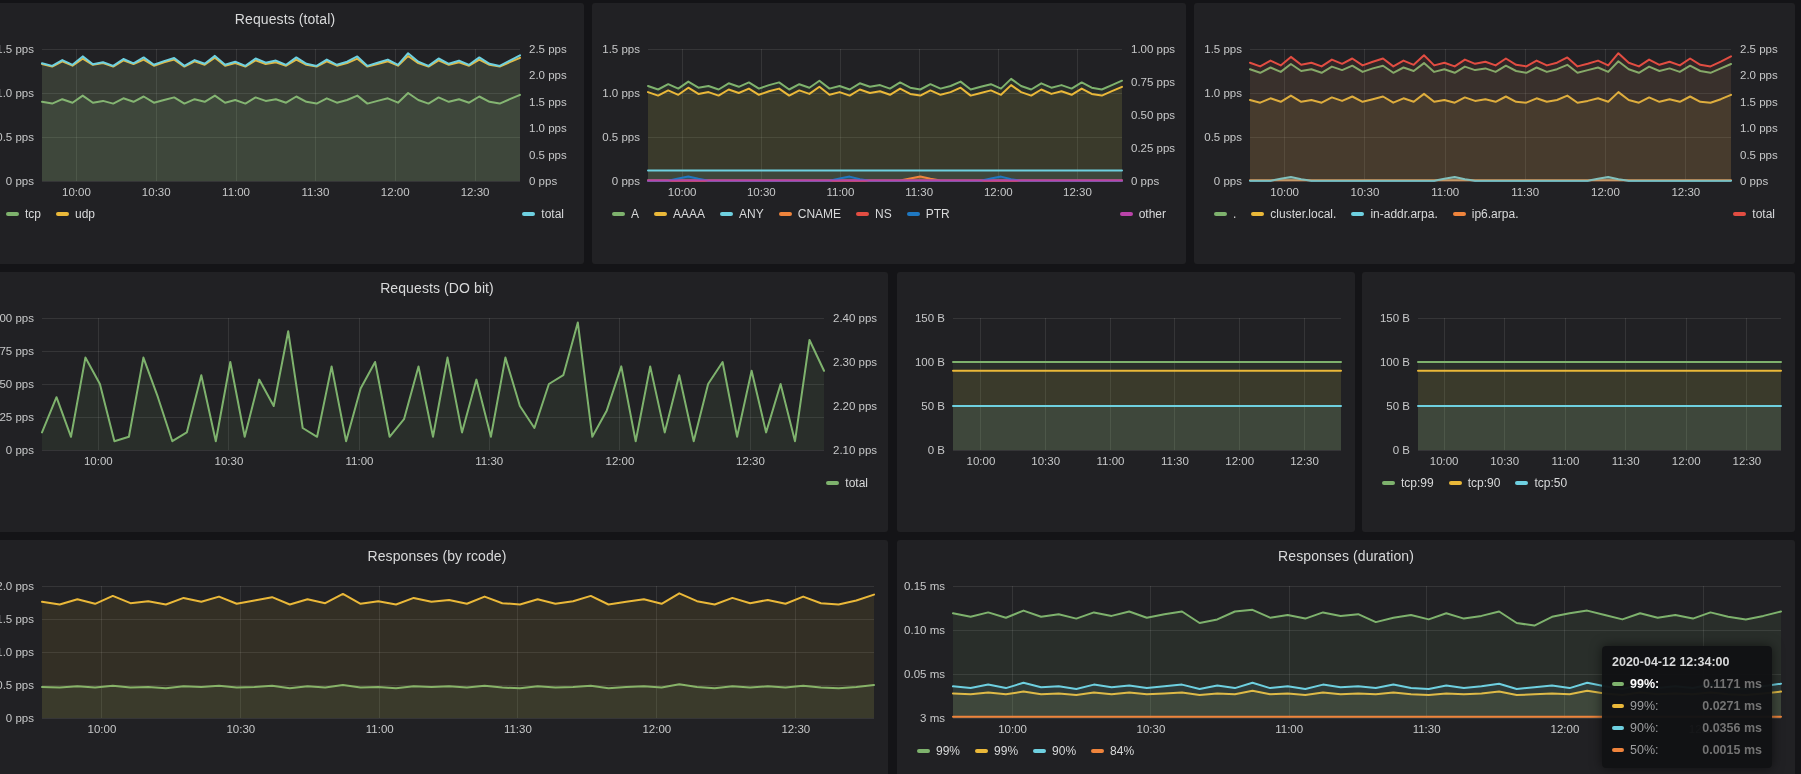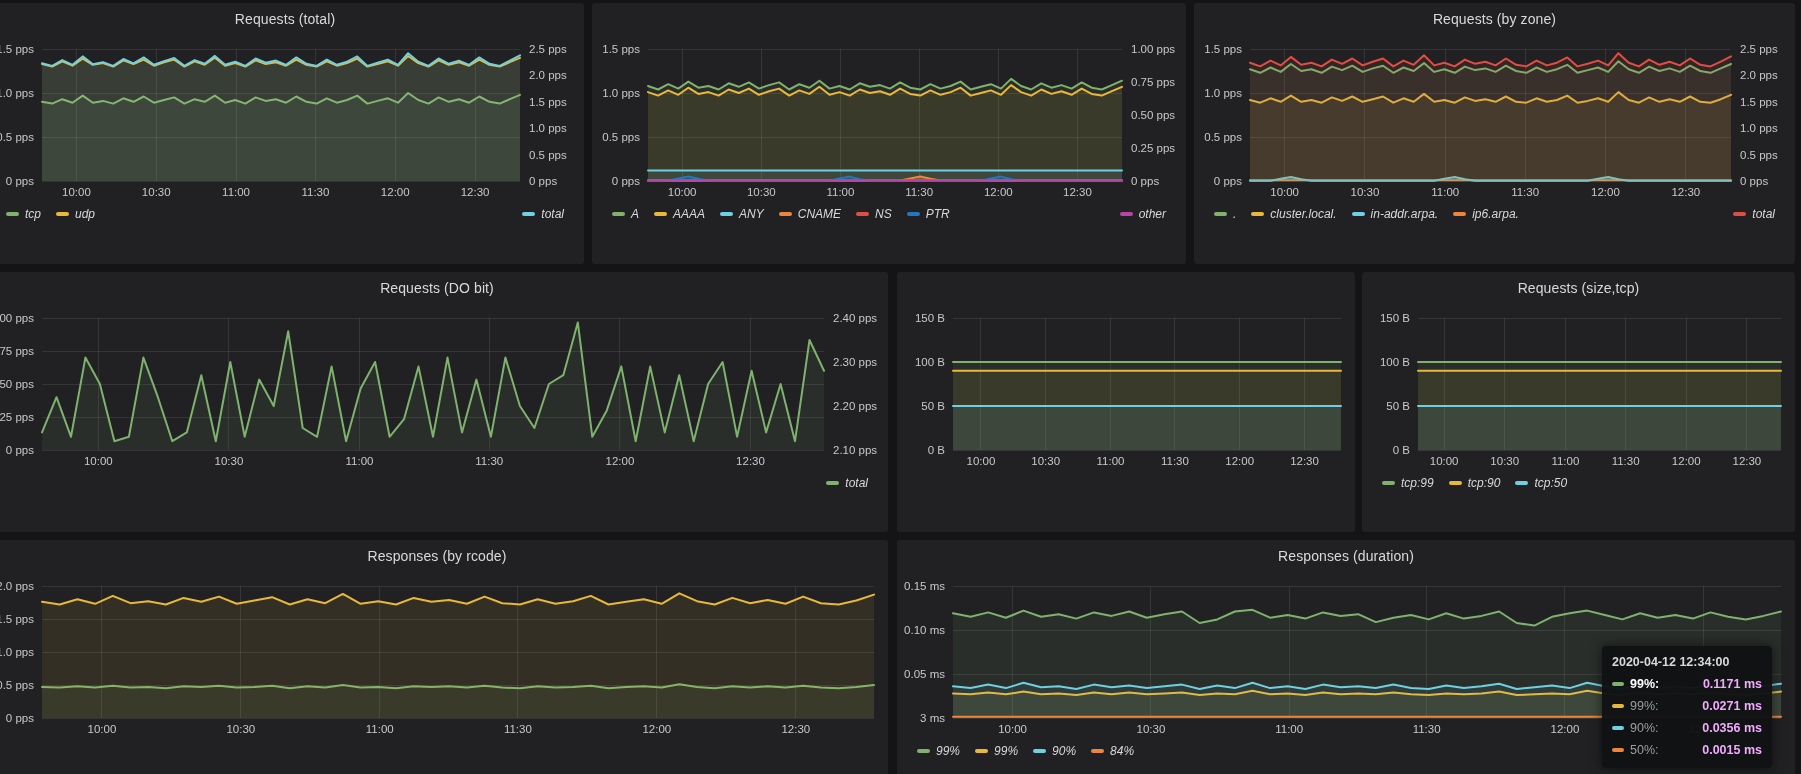--- a/index.html
+++ b/index.html
@@ -12,32 +12,32 @@
   .p3{left:-14px;top:272px;width:902px;height:260px;}
   .p4{left:897px;top:272px;width:458px;height:260px;}
   .p5{left:1362px;top:272px;width:433px;height:260px;}
   .p6{left:-14px;top:540px;width:902px;height:260px;}
   .p7{left:897px;top:540px;width:898px;height:260px;}
   .ptitle{position:absolute;top:8px;left:0;right:0;text-align:center;color:#d8d9da;
           font-size:14px;font-weight:500;cursor:pointer;letter-spacing:.1px;}
   .axlabel{position:absolute;color:#c7c8c9;font-size:11.5px;line-height:14px;white-space:nowrap;}
   svg .grid{stroke:rgba(255,255,255,0.09);stroke-width:1;shape-rendering:crispEdges;}
   .legend{position:absolute;top:204px;left:20px;right:20px;display:flex;
-          justify-content:space-between;align-items:center;font-size:12px;color:#d8d9da;font-style:italic;}
+          justify-content:space-between;align-items:center;font-size:12px;color:#d8d9da;}
   .lgroup{display:flex;gap:15px;}
   .litem{display:flex;align-items:center;gap:6px;cursor:pointer;white-space:nowrap;}
   .lswatch{width:13px;height:4px;border-radius:2px;display:inline-block;}
   .tooltip{position:absolute;left:1602px;top:646px;width:150px;z-index:20;
            background:rgba(17,18,20,0.97);border-radius:4px;padding:9px 10px 11px 10px;
            box-shadow:0 0 12px rgba(0,0,0,0.55);color:#d8d9da;font-size:12.5px;}
   .ttime{font-weight:700;color:#d8d9da;margin-bottom:3px;}
   .trow{display:flex;align-items:center;gap:6px;margin-top:8px;}
   .trow .tlabel{color:#9d9ea0;}
   .trow.hl .tlabel{color:#ffffff;font-weight:700;}
-  .trow .tval{margin-left:auto;font-weight:700;color:#f0abfc;}
+  .trow .tval{margin-left:auto;font-weight:700;color:#737373;}
   .tswatch{width:12px;height:4px;border-radius:2px;display:inline-block;flex:none;}
 </style>
 </head>
 <body>
 
 <div class="panel p0">
   <div class="ptitle">Requests (total)</div>
 <div class="axlabel" style="top: 39px; left: 0px; width: 48px; text-align: right;">1.5 pps</div>
     <div class="axlabel" style="top: 83px; left: 0px; width: 48px; text-align: right;">1.0 pps</div>
     <div class="axlabel" style="top: 127px; left: 0px; width: 48px; text-align: right;">0.5 pps</div>
@@ -162,21 +162,20 @@
       </div>
       <div class="lgroup">
         <div class="litem">
           <span class="lswatch" style="background: rgb(186, 67, 169);"></span>
           <span>other</span>
         </div>
       </div>
     </div>
   </div>
 <div class="panel p2">
-  <div class="ptitle">Requests (by zone)</div>
 <div class="axlabel" style="top: 39px; left: 0px; width: 48px; text-align: right;">1.5 pps</div>
     <div class="axlabel" style="top: 83px; left: 0px; width: 48px; text-align: right;">1.0 pps</div>
     <div class="axlabel" style="top: 127px; left: 0px; width: 48px; text-align: right;">0.5 pps</div>
     <div class="axlabel" style="top: 171px; left: 0px; width: 48px; text-align: right;">0 pps</div>
     <div class="axlabel" style="top: 39px; left: 546px; text-align: left;">2.5 pps</div>
     <div class="axlabel" style="top: 65.4px; left: 546px; text-align: left;">2.0 pps</div>
     <div class="axlabel" style="top: 91.8px; left: 546px; text-align: left;">1.5 pps</div>
     <div class="axlabel" style="top: 118.2px; left: 546px; text-align: left;">1.0 pps</div>
     <div class="axlabel" style="top: 144.6px; left: 546px; text-align: left;">0.5 pps</div>
     <div class="axlabel" style="top: 171px; left: 546px; text-align: left;">0 pps</div>
@@ -301,21 +300,20 @@
       <line x1="351.528" x2="351.528" y1="0" y2="132" class="grid"></line>
       <polygon points="0,132 0.0,44.0 388.0,44.0 388,132" fill="#7EB26D" fill-opacity="0.09"></polygon>
       <polyline points="0.0,44.0 388.0,44.0 " fill="none" stroke="#7EB26D" stroke-width="2" stroke-linejoin="round" stroke-linecap="round"></polyline>
       <polygon points="0,132 0.0,52.8 388.0,52.8 388,132" fill="#EAB839" fill-opacity="0.09"></polygon>
       <polyline points="0.0,52.8 388.0,52.8 " fill="none" stroke="#EAB839" stroke-width="2" stroke-linejoin="round" stroke-linecap="round"></polyline>
       <polygon points="0,132 0.0,88.0 388.0,88.0 388,132" fill="#6ED0E0" fill-opacity="0.09"></polygon>
       <polyline points="0.0,88.0 388.0,88.0 " fill="none" stroke="#6ED0E0" stroke-width="2" stroke-linejoin="round" stroke-linecap="round"></polyline>
     </svg>
   </div>
 <div class="panel p5">
-  <div class="ptitle">Requests (size,tcp)</div>
 <div class="axlabel" style="top: 39px; left: 0px; width: 48px; text-align: right;">150 B</div>
     <div class="axlabel" style="top: 83px; left: 0px; width: 48px; text-align: right;">100 B</div>
     <div class="axlabel" style="top: 127px; left: 0px; width: 48px; text-align: right;">50 B</div>
     <div class="axlabel" style="top: 171px; left: 0px; width: 48px; text-align: right;">0 B</div>
     <div class="axlabel" style="top: 182px; left: 58.136px; width: 48px; text-align: center;">10:00</div>
     <div class="axlabel" style="top: 182px; left: 118.757px; width: 48px; text-align: center;">10:30</div>
     <div class="axlabel" style="top: 182px; left: 179.378px; width: 48px; text-align: center;">11:00</div>
     <div class="axlabel" style="top: 182px; left: 239.636px; width: 48px; text-align: center;">11:30</div>
     <div class="axlabel" style="top: 182px; left: 300.257px; width: 48px; text-align: center;">12:00</div>
     <div class="axlabel" style="top: 182px; left: 360.878px; width: 48px; text-align: center;">12:30</div>

